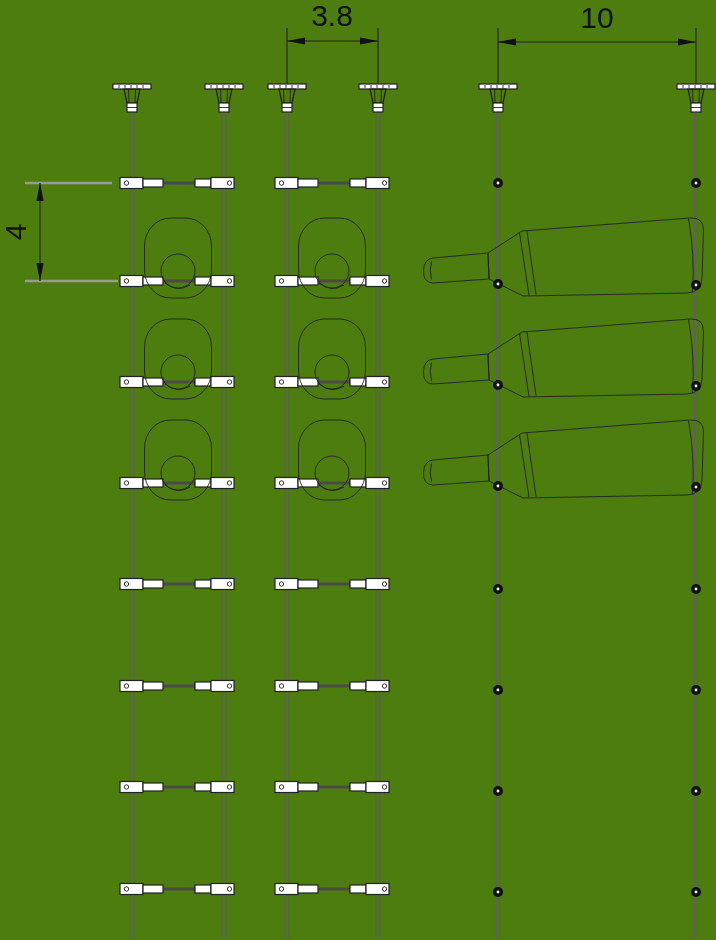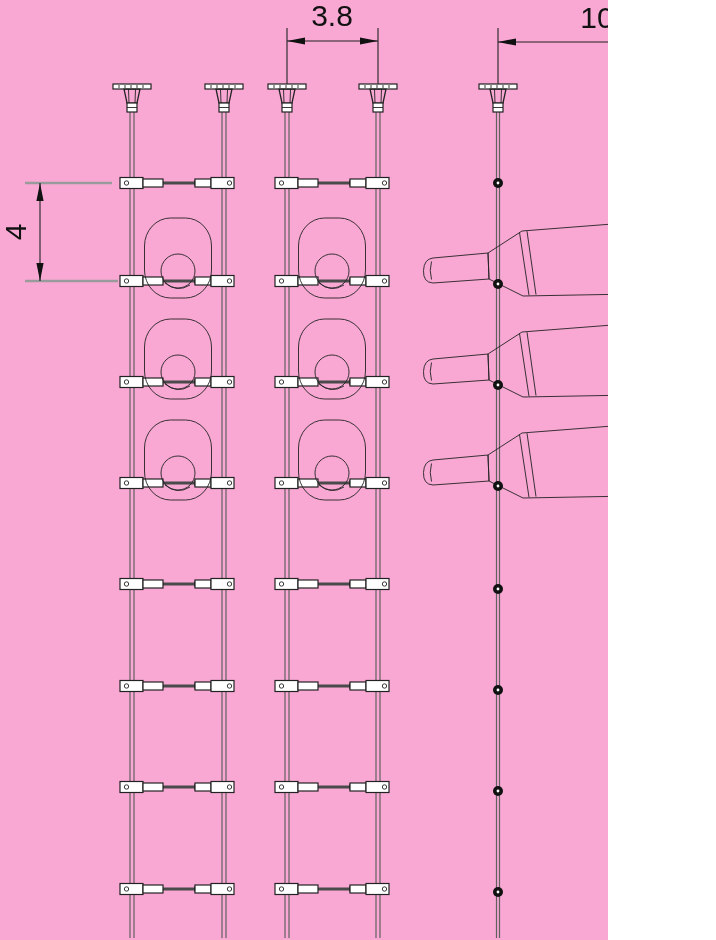--- a/index.html
+++ b/index.html
@@ -1,18 +1,18 @@
 <!DOCTYPE html>
 <html><head>
 <meta charset="utf-8">
 <style>
   html, body { margin: 0; padding: 0; background: #ffffff; }
   .page {
-    width: 608px; height: 940px; position: relative;
-    background: #f9a8d4; overflow: hidden;
+    width: 716px; height: 940px; position: relative;
+    background: #4d7c0f; overflow: hidden;
     font-family: "Liberation Sans", sans-serif;
   }
   svg text {
     font-family: "Liberation Sans", sans-serif;
     font-size: 30px;
     fill: #111111;
   }
   .ol   { stroke: #222222; stroke-width: 1.25; fill: none; }
   .thin { stroke: #222222; stroke-width: 0.9;  fill: none; }
   .cable{ stroke: #606060; stroke-width: 1.2;  fill: none; }

